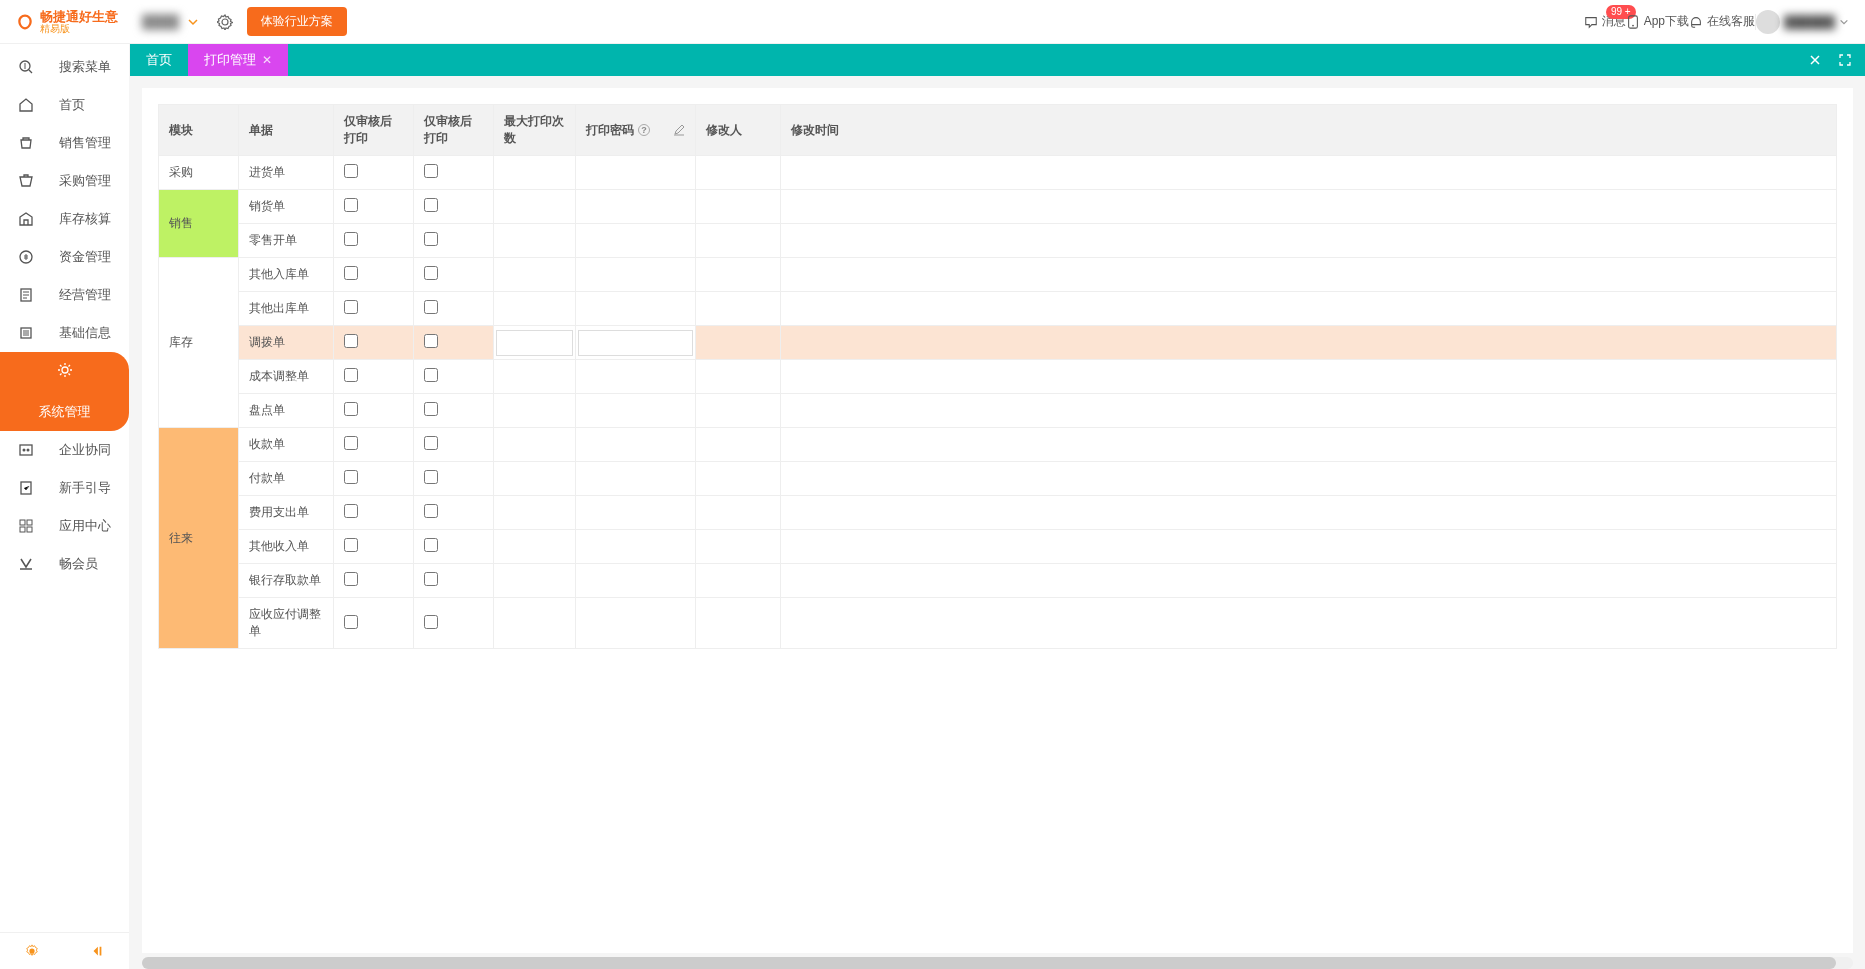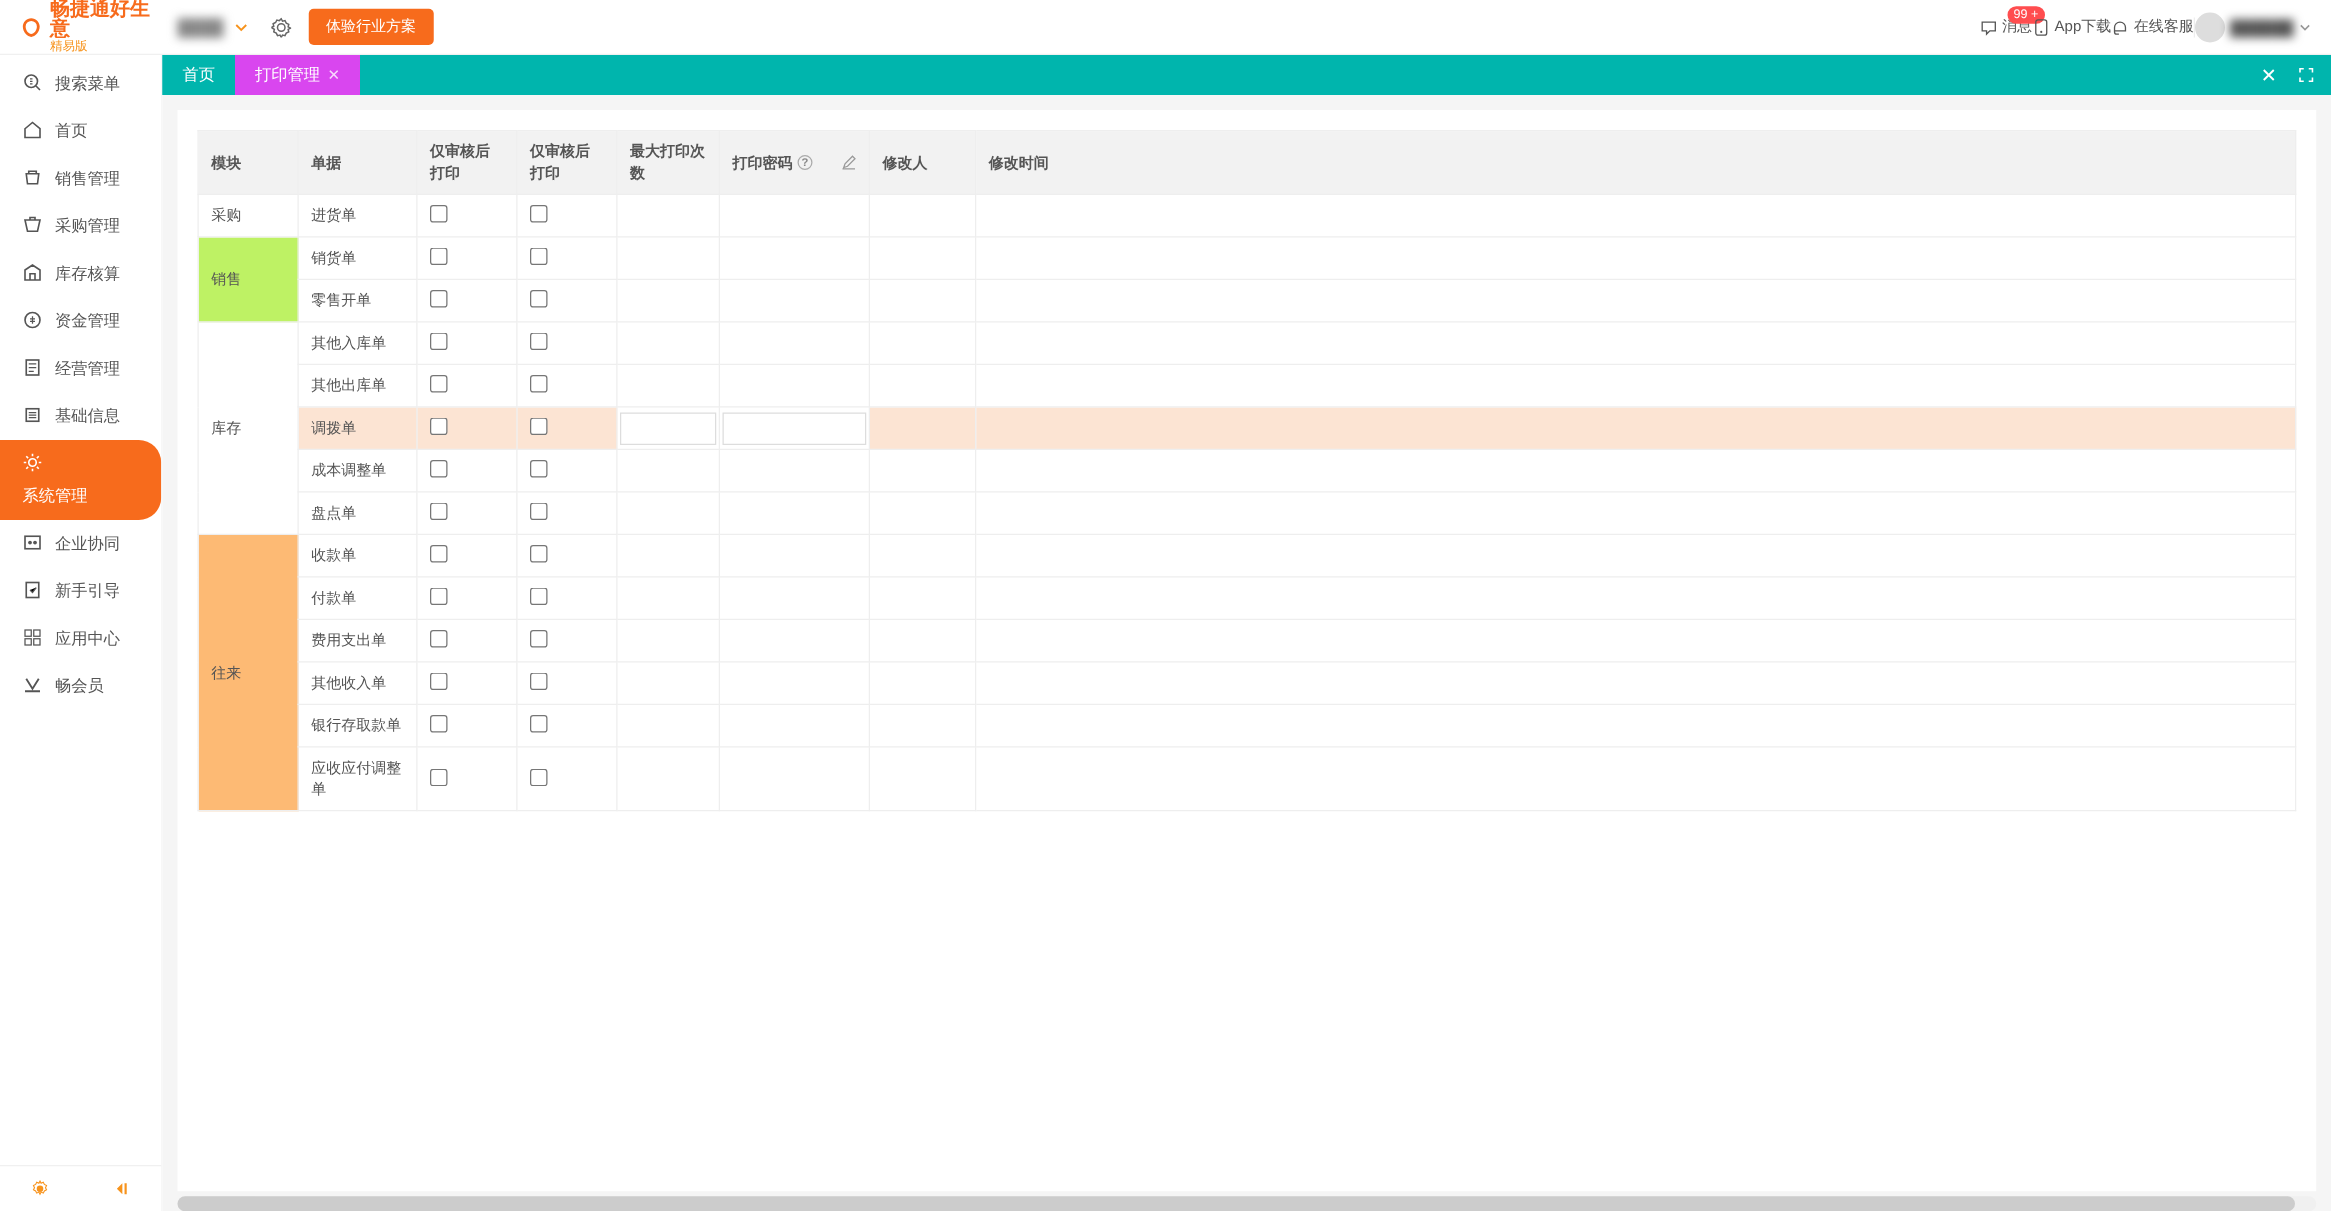--- a/index.html
+++ b/index.html
@@ -3,42 +3,42 @@
 <meta charset="utf-8">
 <style>
 * { margin: 0; padding: 0; box-sizing: border-box; }
 body { font-family: -apple-system, "PingFang SC", "Microsoft YaHei", sans-serif; font-size: 13px; color: #333; background: #fff; overflow: hidden; }
 .app { display: flex; flex-direction: column; height: 100vh; }
 
 
 .header { display: flex; align-items: center; height: 44px; padding: 0 16px; border-bottom: 1px solid #f0f0f0; }
 .logo-wrap { display: flex; align-items: center; gap: 6px; width: 114px; }
 .logo-icon { width: 18px; height: 18px; }
-.logo-text { font-size: 16px; font-weight: 600; color: #f76b1c; line-height: 1; }
+.logo-text { font-size: 13px; font-weight: 600; color: #f76b1c; line-height: 1; }
 .logo-sub { font-size: 10px; color: #f7931c; line-height: 1; margin-top: 1px; }
 .org-select { display: flex; align-items: center; gap: 8px; padding: 4px 12px; cursor: pointer; color: #888; }
 .org-name { filter: blur(4px); }
 .org-chevron { color: #f7931c; }
 .gear-btn { margin-left: 6px; color: #666; cursor: pointer; }
 .industry-btn { margin-left: 14px; background: #f76b1c; color: #fff; border: none; border-radius: 4px; padding: 6px 14px; font-size: 12px; cursor: pointer; }
 .header-spacer { flex: 1; }
 .header-right { display: flex; align-items: center; font-size: 12px; color: #555; }
 .hr-item { display: flex; align-items: center; gap: 4px; cursor: pointer; position: relative; }
 .badge { position: absolute; top: -8px; right: -10px; background: #ff4d4f; color: #fff; font-size: 10px; padding: 0 5px; border-radius: 8px; line-height: 14px; }
 .divider { width: 1px; height: 16px; background: #eee; }
 .avatar { width: 24px; height: 24px; border-radius: 50%; background: #ddd; }
 .user-name { filter: blur(4px); }
 
 
 .body { display: flex; flex: 1; min-height: 0; }
 
 
 .sidebar { width: 130px; background: #fff; border-right: 1px solid #f5f5f5; display: flex; flex-direction: column; }
 .sidebar-list { flex: 1; overflow: auto; padding-top: 4px; }
-.sidebar-item { display: flex; align-items: flex-start; gap: 10px; padding: 10px 18px; color: #555; cursor: pointer; font-size: 13px; }
+.sidebar-item { display: flex; align-items: center; gap: 25px; padding: 10px 18px; color: #555; cursor: pointer; font-size: 13px; }
 .sidebar-item.active { background: #f76b1c; color: #fff; border-radius: 0 18px 18px 0; flex-direction: column; }
 .sidebar-item .icn { width: 16px; height: 16px; display: inline-flex; align-items: center; justify-content: center; }
 .sidebar-footer { display: flex; border-top: 1px solid #f0f0f0; }
 .sidebar-footer .ft-btn { flex: 1; display: flex; align-items: center; justify-content: center; height: 36px; color: #f7931c; cursor: pointer; }
 
 
 .main { flex: 1; display: flex; flex-direction: column; background: #f5f5f5; min-width: 0; }
 .tabs { display: flex; align-items: center; background: #00b5ad; height: 32px; }
 .tab { display: flex; align-items: center; gap: 6px; padding: 0 16px; height: 100%; color: #fff; font-size: 13px; cursor: pointer; }
 .tab.home { background: #00b5ad; }

